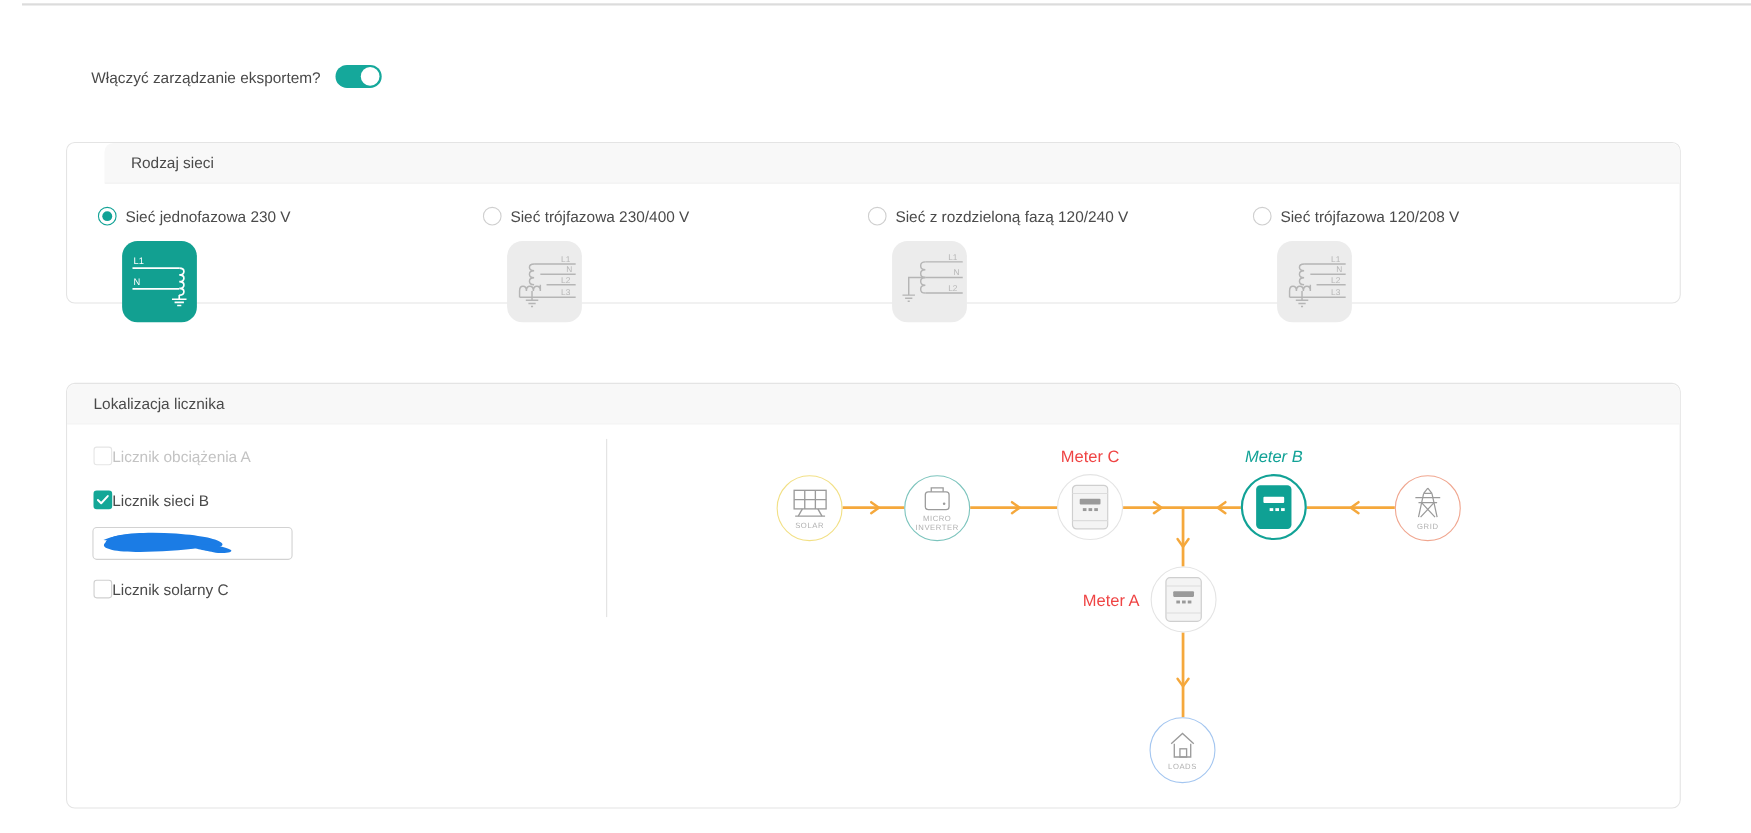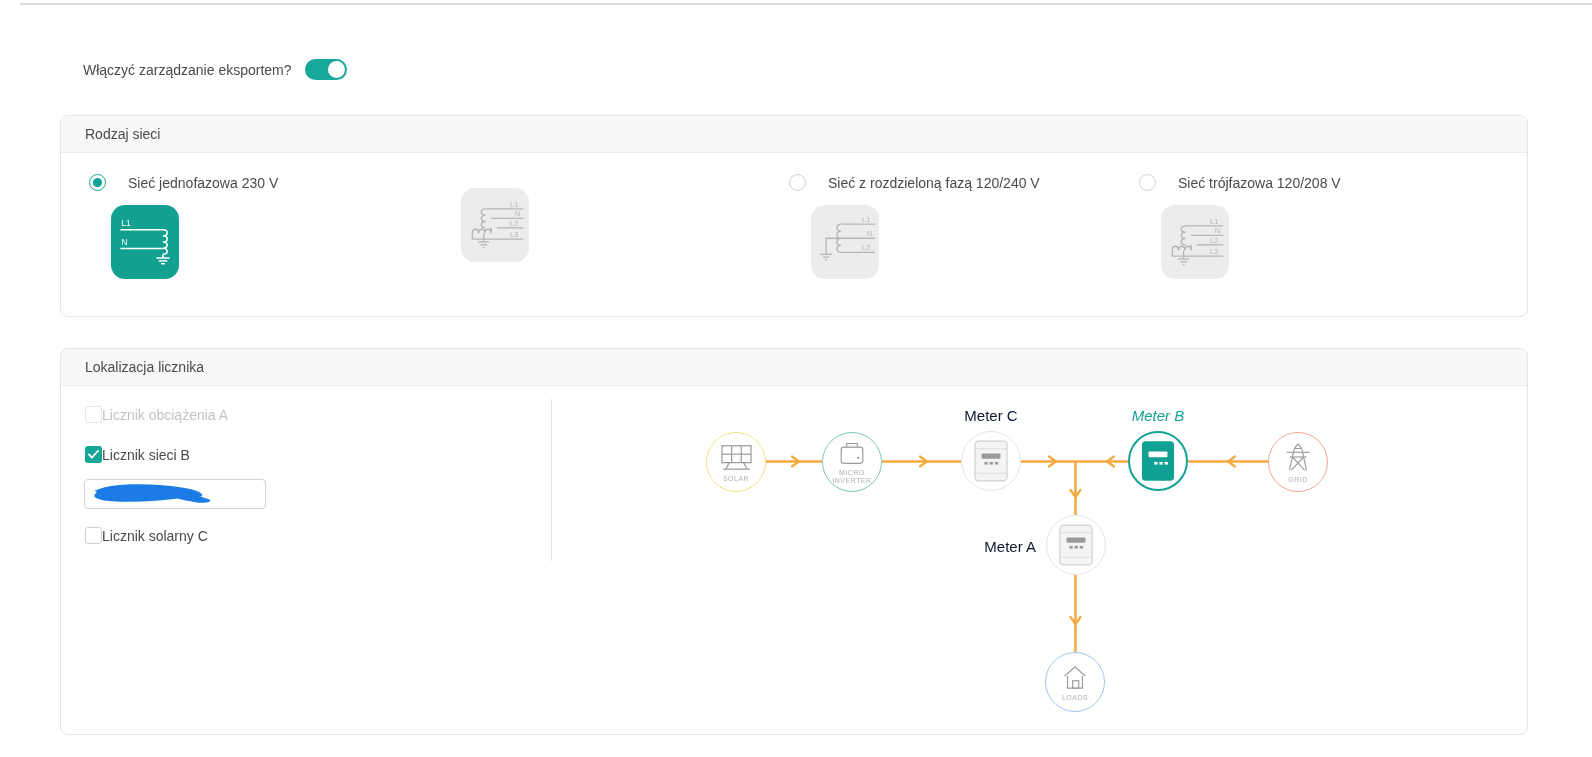--- a/index.html
+++ b/index.html
@@ -10,27 +10,27 @@
   .top-divider { position:absolute; left:20px; top:3px; width:1572px; height:2px; background:#dcdcdc; }
 
   
   .toggle-row { position:absolute; left:83px; top:59px; display:flex; align-items:center; gap:13px; }
   .toggle-label { font-size:14px; color:#4a4a4a; }
   .toggle { position:relative; width:42px; height:21px; border-radius:11px; background:#15A89B; cursor:pointer; }
   .toggle .knob { position:absolute; top:2px; left:23px; width:17px; height:17px; border-radius:50%; background:#fff; }
 
   
   .panel { position:absolute; left:60px; width:1468px; background:#fff; border:1px solid #e4e4e4; border-radius:8px; }
-  .panel-grid-type { top:115px; height:202px; }
+  .panel-grid-type { top:129px; height:147px;padding-left:34px; }
   .panel-meter-location { top:348px; height:387px; }
   .panel-header { height:37px; line-height:36px; background:#f8f8f8; border-bottom:1px solid #ececec; border-radius:8px 8px 0 0; padding-left:24px; font-size:14px; color:#4a4a4a; }
 
   
   .option { position:absolute; top:58px; width:345px; }
-  .radio-row { display:flex; align-items:center; gap:22px; cursor:pointer; }
+  .radio-row { display:flex; align-items:center; gap:8px; cursor:pointer; }
   .radio { width:17px; height:17px; border-radius:50%; border:1px solid #cfcfcf; background:#fff; position:relative; flex:0 0 auto; }
   .radio.selected { border:1.5px solid #12A296; }
   .radio.selected::after { content:""; position:absolute; inset:3px; border-radius:50%; background:#12A296; }
   .option-label { font-size:14px; color:#4a4a4a; }
   .grid-icon { margin:14px 0 0 22px; width:68px; height:74px; border-radius:14px; display:flex; align-items:center; justify-content:flex-end; }
   .grid-icon.active { background:#12A091; }
   .grid-icon.inactive { background:#ececec; }
   .grid-icon svg text { font-family:"Liberation Sans", sans-serif; }
 
   
@@ -45,21 +45,21 @@
   .serial-input { width:100%; height:100%; border:1px solid #d2d2d2; border-radius:4px; padding:0 8px; font-size:13px; color:#4a4a4a; outline:none; background:#fff; }
   .scribble { position:absolute; left:4px; top:2px; pointer-events:none; }
 
   .v-divider { position:absolute; left:490px; top:50px; width:1px; height:162px; background:#e2e2e2; }
 
   
   .diagram-lines { position:absolute; left:0; top:0; pointer-events:none; }
   .node-circle { position:absolute; width:60px; height:60px; border-radius:50%; background:#fff; border:1.5px solid #e4e4e4; display:flex; flex-direction:column; align-items:center; justify-content:center; }
   .node-circle.highlight { border:2px solid #12A296; }
   .node-inner-label { font-size:7px; line-height:8px; color:#b0b0b0; letter-spacing:0.5px; text-align:center; margin-top:3px; }
-  .outer-label { position:absolute; font-size:15px; color:#0f172a; }
+  .outer-label { position:absolute; font-size:15px; color:#ef4444; }
   .outer-label.teal { color:#12A296; }
 </style>
 </head>
 <body>
 
 <div class="page">
 
   <div class="top-divider"></div>
 
   <div class="toggle-row">
@@ -88,20 +88,24 @@
             <line x1="50.5" y1="55" x2="59.5" y2="55"></line>
             <line x1="53" y1="58" x2="57" y2="58"></line>
           </g>
           <text x="11" y="18" font-size="9" fill="#ffffff">L1</text>
           <text x="11" y="38" font-size="9" fill="#ffffff">N</text>
         </svg>
       </div>
     </div>
 
     <div class="option" style="left:378px">
+      <div class="radio-row">
+        <span class="radio"></span>
+        <span class="option-label">Sieć trójfazowa 230/400 V</span>
+      </div>
       <div class="grid-icon inactive">
         <svg width="68" height="74" viewBox="0 0 72 70">
           <g stroke="#b5b5b5" stroke-width="1.4" fill="none">
             <line x1="26" y1="18" x2="66" y2="18"></line>
             <line x1="32" y1="28" x2="66" y2="28"></line>
             <line x1="38" y1="38" x2="66" y2="38"></line>
             <line x1="12" y1="50" x2="66" y2="50"></line>
             <path d="M26,18 C20,18 20,24.6 26,24.6 C20,24.6 20,31.3 26,31.3 C20,31.3 20,38 26,38"></path>
             <path d="M12,50 L12,44 C12,44 12,44 12,44 M12,44 C12,38 18.6,38 18.6,44 C18.6,38 25.3,38 25.3,44 C25.3,38 32,38 32,44 L32,38"></path>
             <line x1="24" y1="44" x2="24" y2="53"></line>

